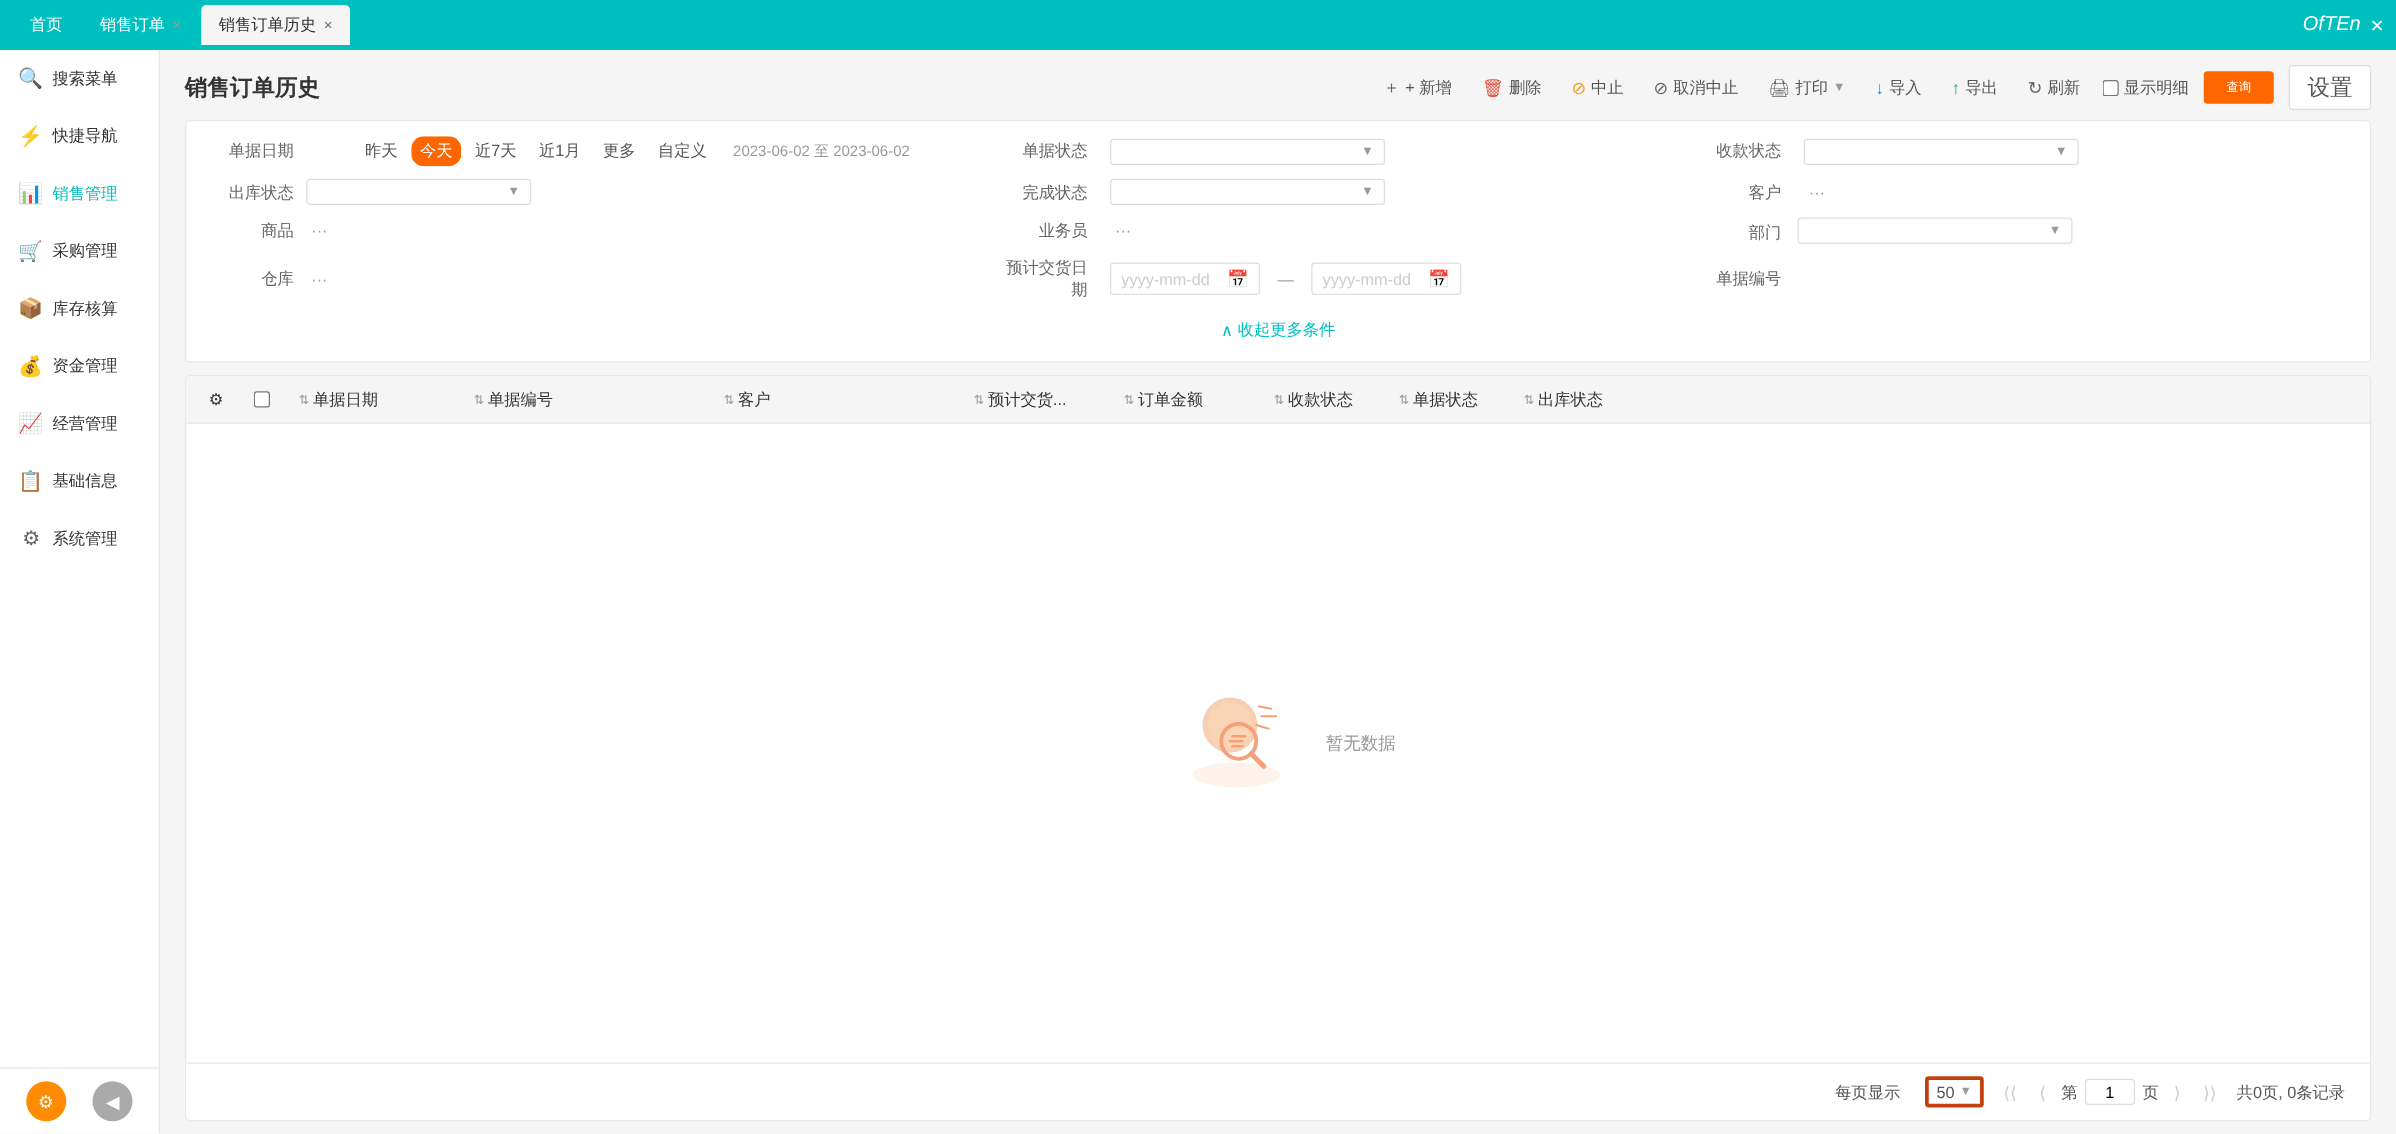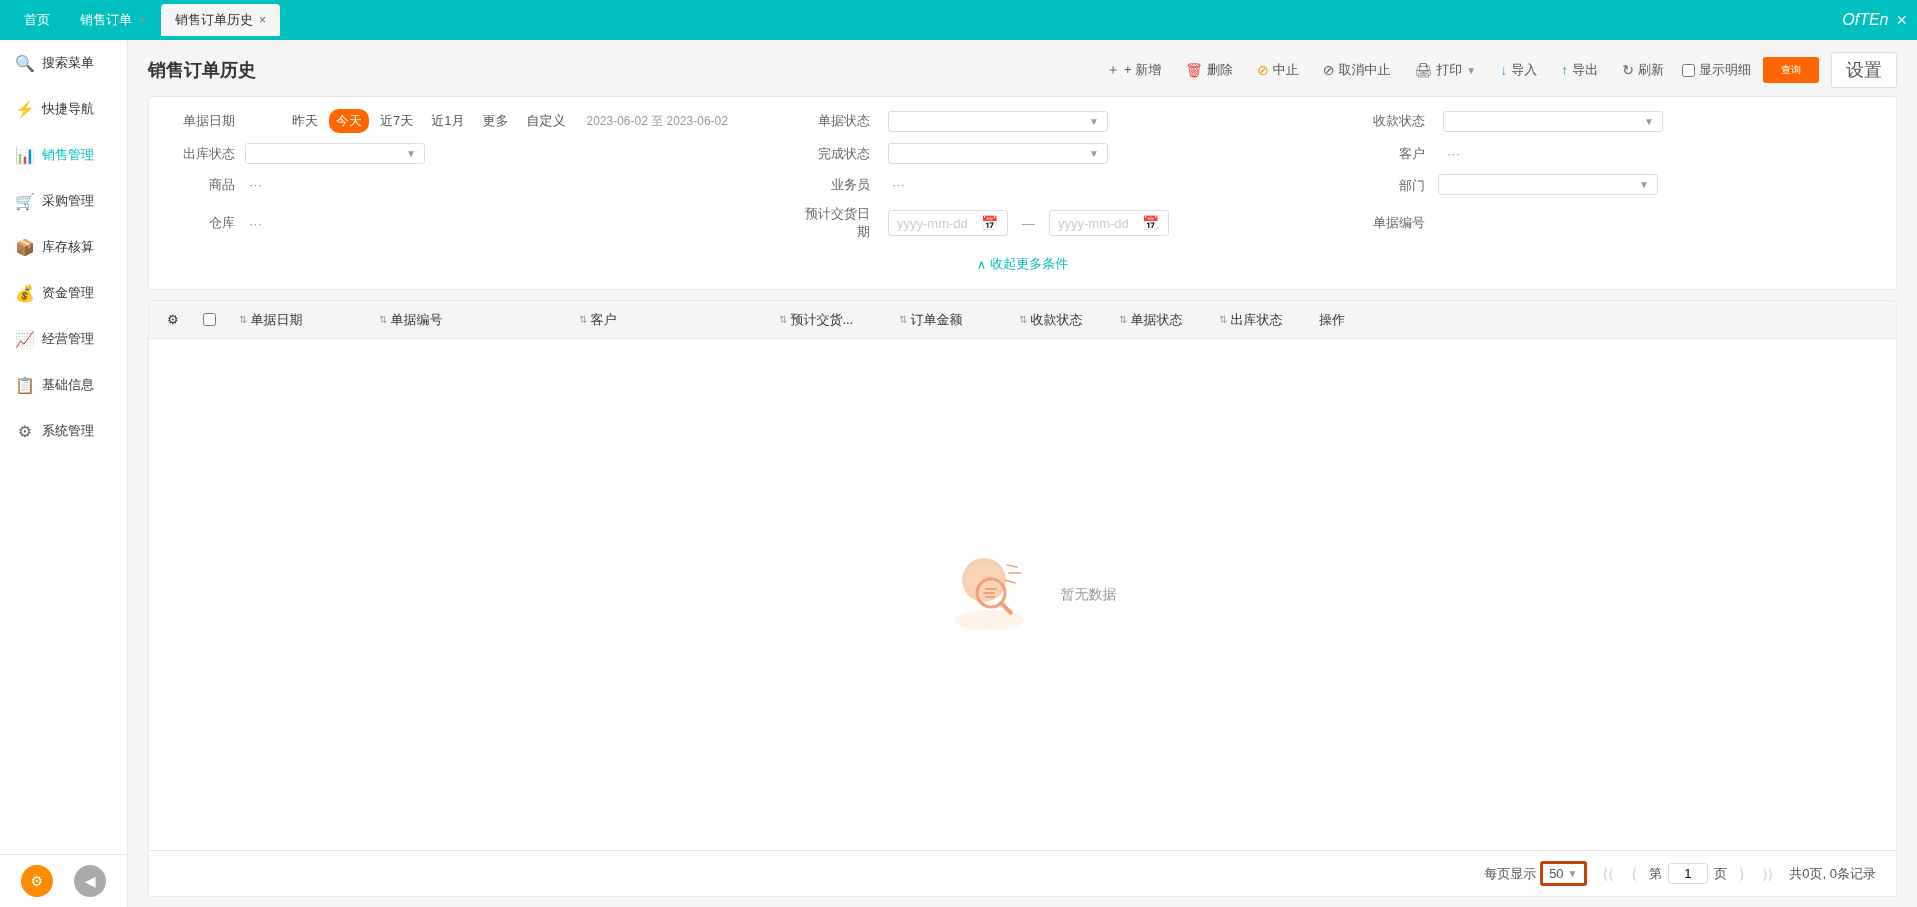--- a/index.html
+++ b/index.html
@@ -337,21 +337,21 @@
       display: flex;
       align-items: center;
       justify-content: flex-end;
       gap: 10px;
       background: #fff;
       flex-shrink: 0;
     }
     .page-size-select {
       display: flex;
       align-items: center;
-      gap: 4px;
+      gap: 20px;
       color: #555;
     }
     .page-size-dropdown {
       border: 3px solid #c2410c;
       border-radius: 3px;
       padding: 2px 6px;
       display: flex;
       align-items: center;
       gap: 4px;
       cursor: pointer;
@@ -626,23 +626,20 @@
           <span>收款状态</span>
         </div>
         <div class="th-cell col-order-status">
           <span class="sort-icon">⇅</span>
           <span>单据状态</span>
         </div>
         <div class="th-cell col-out-status">
           <span class="sort-icon">⇅</span>
           <span>出库状态</span>
         </div>
-        <div class="th-cell col-operation">
-          <span>操作</span>
-        </div>
       </div>
 
       <div class="table-body">
 
         <svg class="empty-illustration" viewBox="0 0 120 100">
 
           <ellipse cx="60" cy="75" rx="35" ry="10" fill="#fde8d8" opacity="0.5"></ellipse>
 
           <circle cx="55" cy="35" r="22" fill="#f5c4a0" opacity="0.8"></circle>
           <circle cx="55" cy="35" r="18" fill="#fad5b5"></circle>

